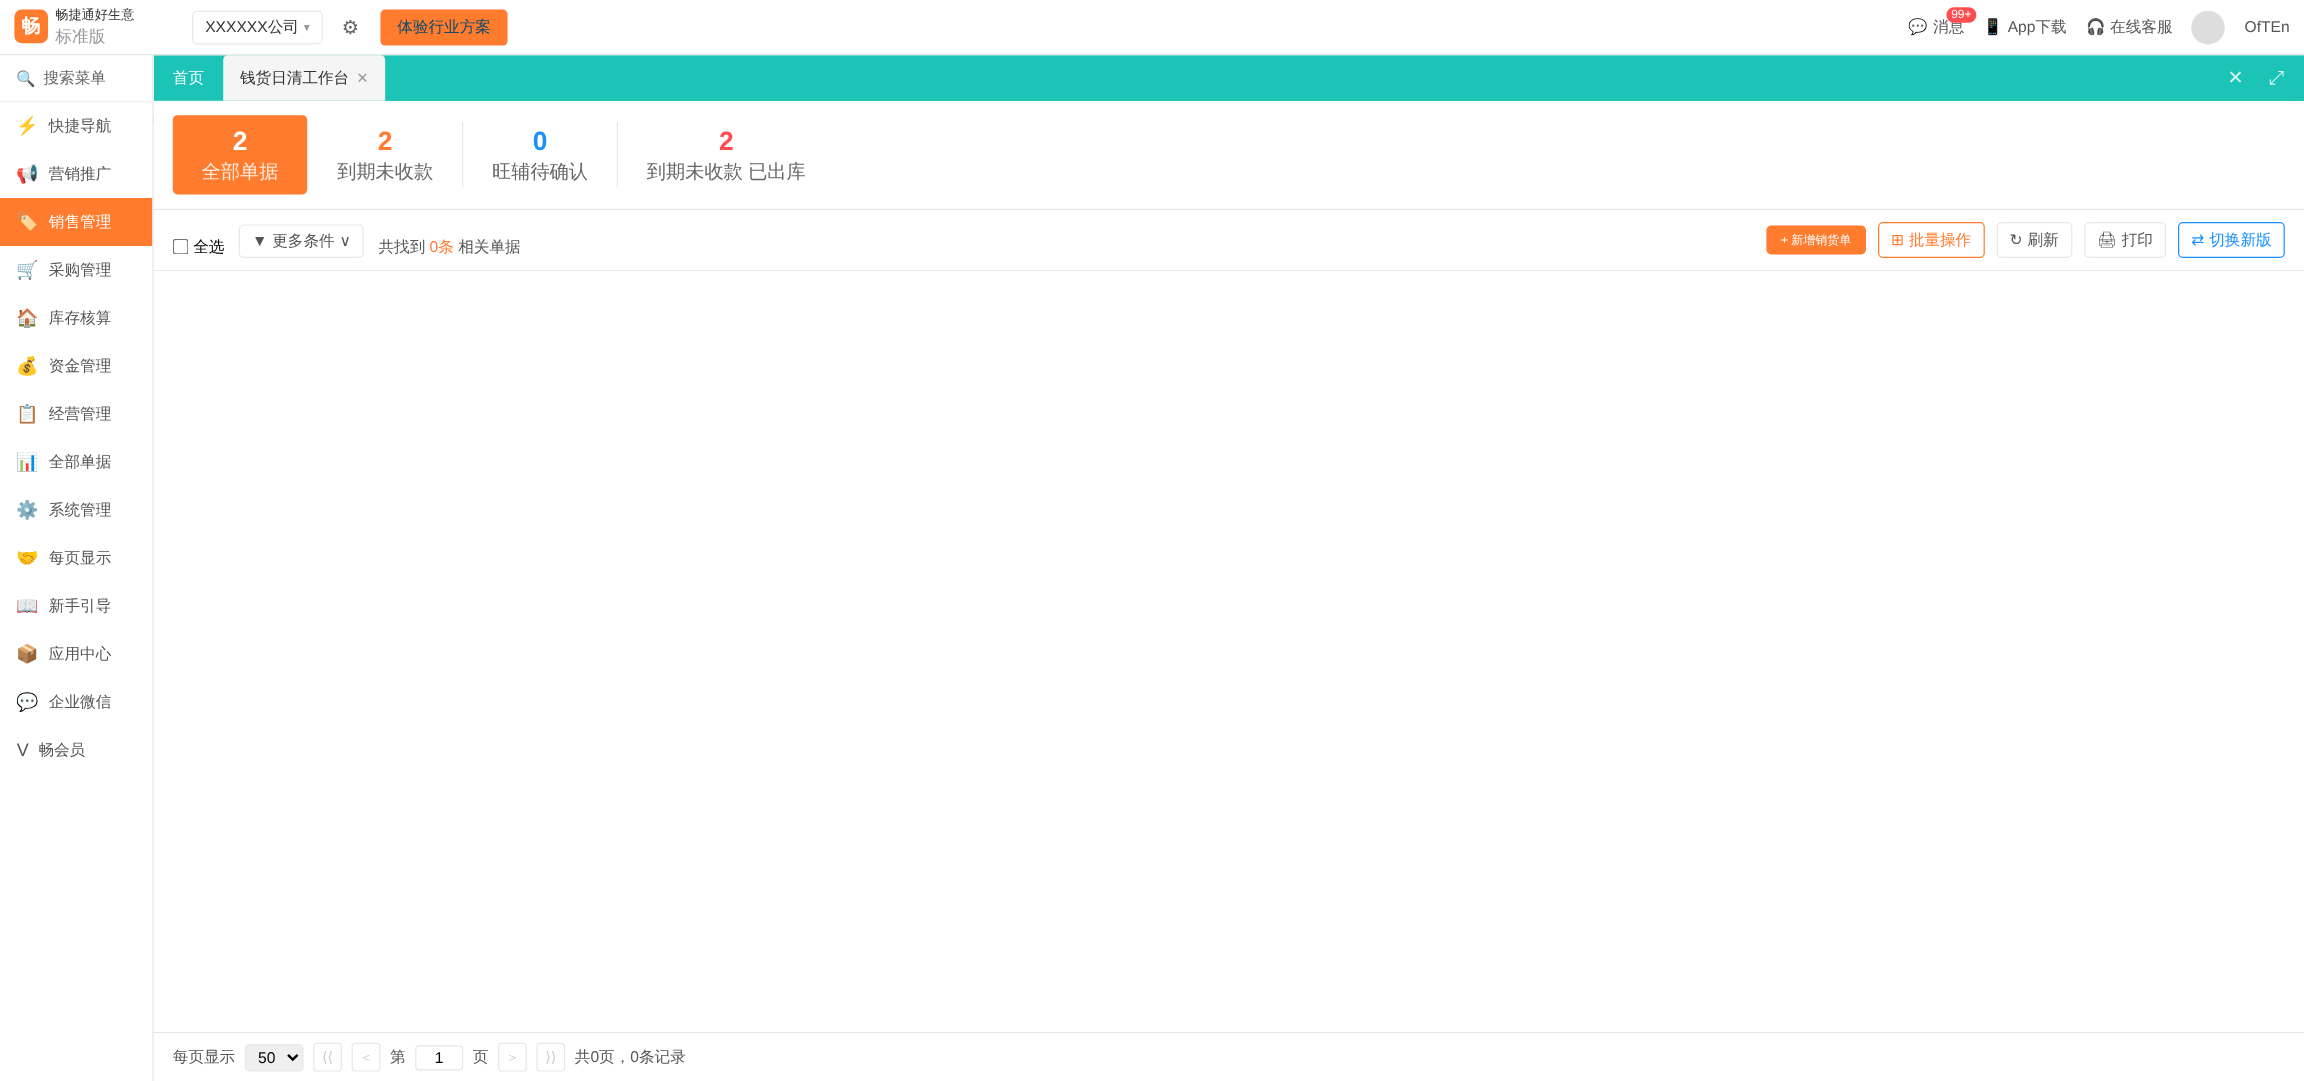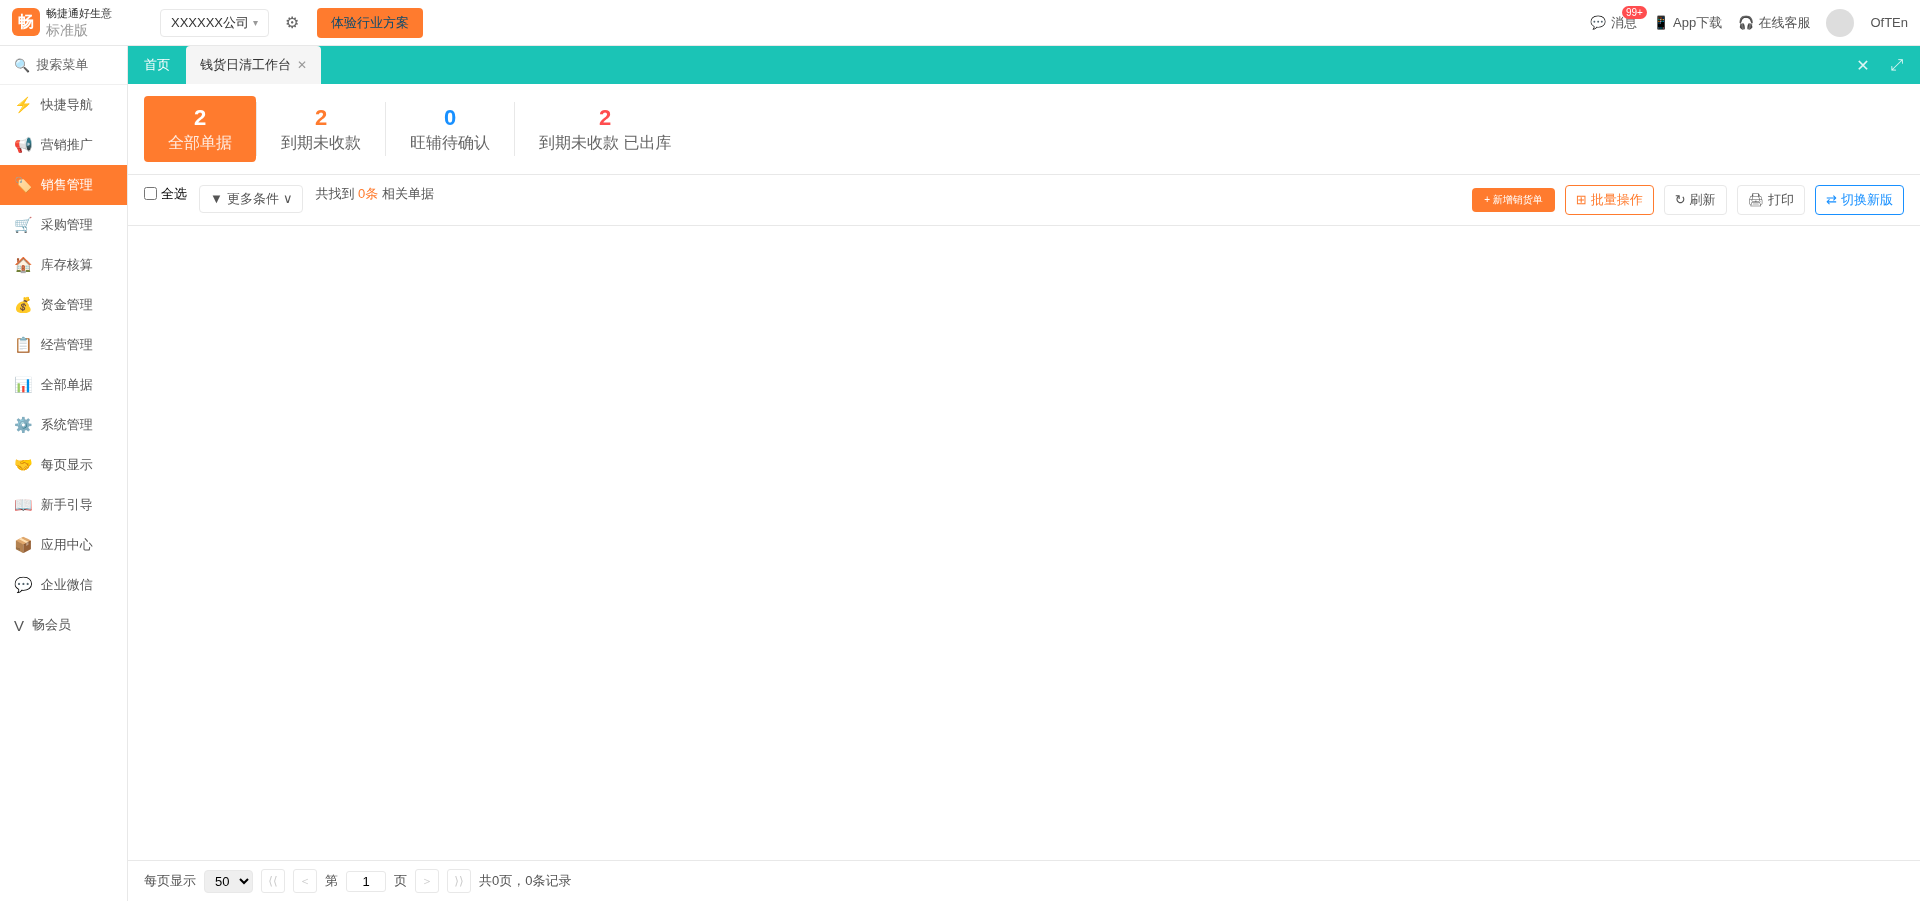--- a/index.html
+++ b/index.html
@@ -253,21 +253,21 @@
     .stat-card.active .label { color: rgba(255,255,255,0.85); }
     .stat-card.blue .count { color: #1890ff; }
     .stat-card.red .count { color: #ff4d4f; }
     .stat-divider { width: 1px; background: #e8e8e8; margin: 6px 0; }
 
     
     .toolbar {
       background: #fff;
       padding: 10px 16px;
       display: flex;
-      align-items: flex-start;
+      align-items: flex-end;
       gap: 12px;
       border-bottom: 1px solid #e8e8e8;
     }
     .checkbox-all {
       display: flex;
       align-items: center;
       gap: 4px;
       cursor: pointer;
       font-size: 13px;
     }

